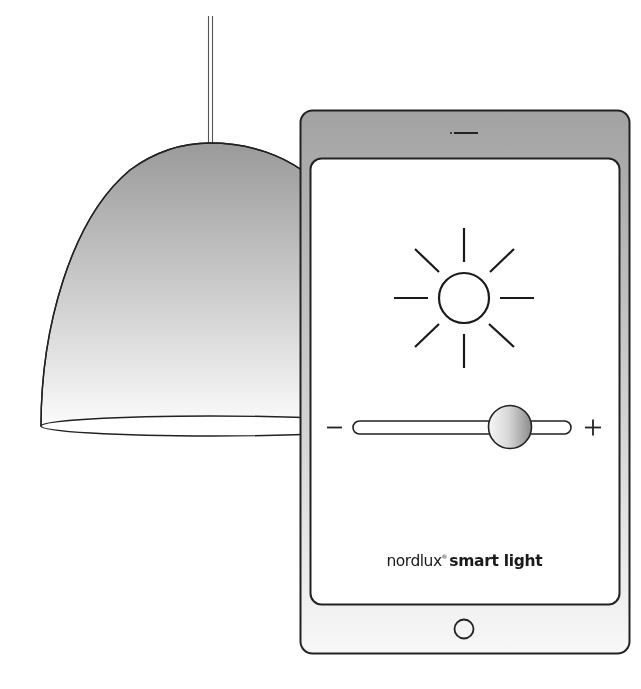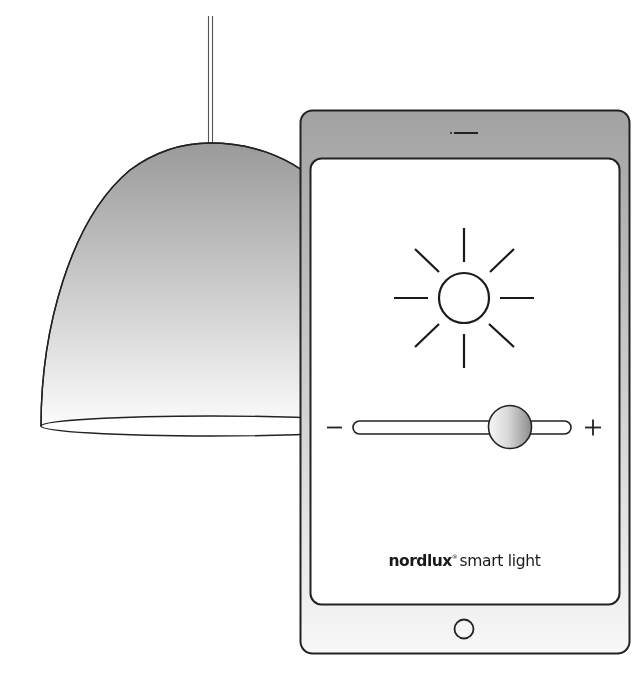--- a/index.html
+++ b/index.html
@@ -3,22 +3,22 @@
 <meta charset="utf-8">
 <style>
   html, body { margin: 0; padding: 0; background: #ffffff; }
   body { width: 641px; height: 689px; position: relative; overflow: hidden; font-family: "Liberation Sans", sans-serif; }
   #scene { position: absolute; left: 0; top: 0; }
   .brand {
     position: absolute; left: 310px; width: 309px; top: 552px; text-align: center;
     font-family: "DejaVu Sans", sans-serif; font-weight: bold; font-size: 15.5px; color: #1a1a1a; letter-spacing: -0.3px;
   }
   .brand .reg { font-size: 6px; vertical-align: 7px; margin: 0 2px 0 0; font-weight: normal; }
-  .brand .tail { font-weight: normal; }
-  .brand .lead { font-weight: bold; letter-spacing: -0.5px; }
+  .brand .tail { font-weight: bold; }
+  .brand .lead { font-weight: normal; letter-spacing: -0.5px; }
 </style>
 </head>
 <body>
 
 <svg id="scene" width="641" height="689" viewBox="0 0 641 689" xmlns="http://www.w3.org/2000/svg">
   <defs>
     <linearGradient id="lampGrad" x1="0" y1="0" x2="0" y2="1">
       <stop offset="0" stop-color="#9a9a9a"></stop>
       <stop offset="0.55" stop-color="#cfcfcf"></stop>
       <stop offset="1" stop-color="#fbfbfb"></stop>

